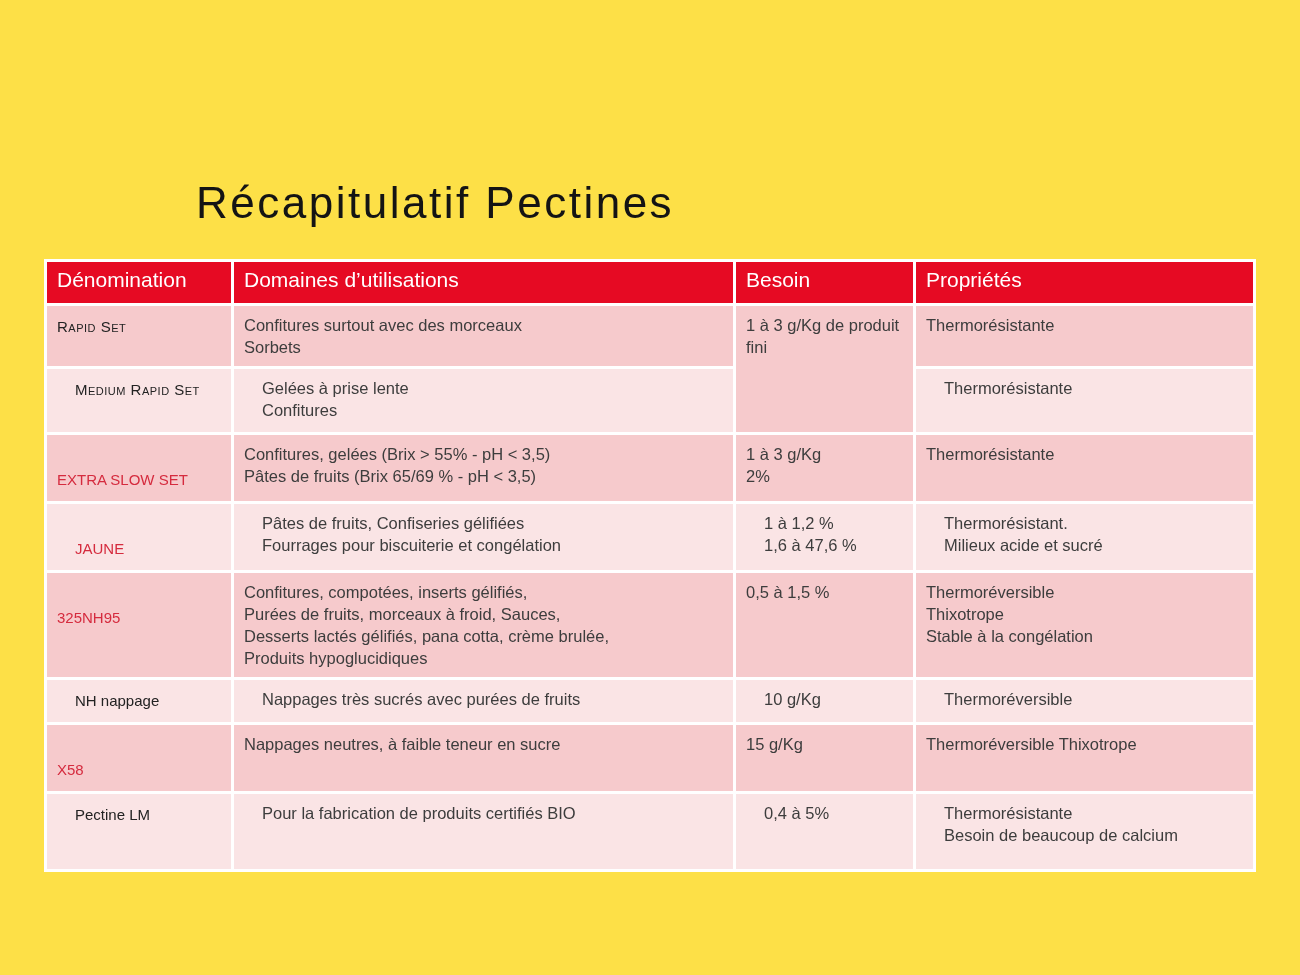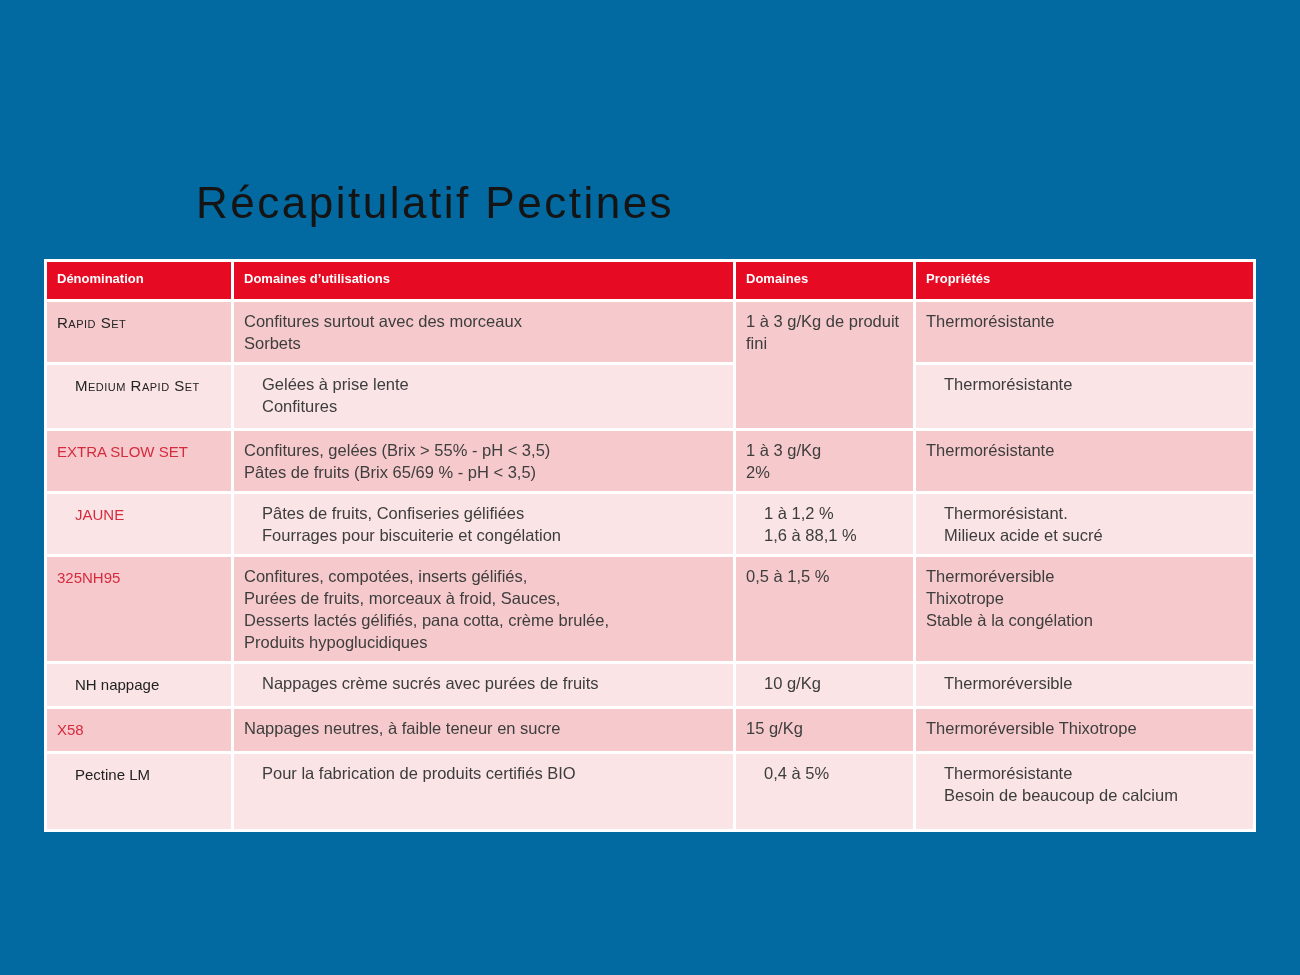--- a/index.html
+++ b/index.html
@@ -6,40 +6,40 @@
     --header-bg:#E60A23;
     --row-dark:#F6CACC;
     --row-light:#FAE4E5;
     --red-text:#D52B3E;
     --body-text:#3d3d3d;
     --denom-text:#222222;
   }
   *{margin:0;padding:0;box-sizing:border-box;}
   html,body{width:1300px;height:975px;background:#ffffff;overflow:hidden;
     font-family:"Liberation Sans",sans-serif;}
-  .page{position:relative;width:1300px;height:975px;background:#0369a1;}
+  .page{position:relative;width:1300px;height:975px;background:#fde047;}
 
   .title{
     position:absolute;left:196px;top:178px;
     font-size:44px;letter-spacing:2.5px;color:#141414;font-weight:400;
   }
 
   table.pectines{
     position:absolute;left:44px;top:259px;
     border-collapse:separate;border-spacing:3px;
     table-layout:fixed;width:1212px;background:#ffffff;
   }
   col.c1{width:184px}
   col.c2{width:499px}
   col.c3{width:177px}
   col.c4{width:337px}
 
   thead th{
-    background:var(--header-bg);color:#ffffff;font-weight:700;
-    font-size:13px;text-align:left;vertical-align:middle;
+    background:var(--header-bg);color:#ffffff;font-weight:400;
+    font-size:21px;text-align:left;vertical-align:middle;
     padding:6px 10px 11px 10px;height:37px;
   }
   tbody td{
     vertical-align:top;padding:8px 10px;font-size:16.5px;line-height:22px;
     color:var(--body-text);
   }
   tbody tr.dark td{background:var(--row-dark);}
   tbody tr.light td{background:var(--row-light);padding-left:28px;}
 
   tbody tr:nth-child(1) td{height:59px}
@@ -47,41 +47,41 @@
   tbody tr:nth-child(3) td{height:57px}
   tbody tr:nth-child(4) td{height:55px}
   tbody tr:nth-child(5) td{height:99px}
   tbody tr:nth-child(6) td{height:40px}
   tbody tr:nth-child(7) td{height:34px}
   tbody tr:nth-child(8) td{height:75px}
 
   .denom{font-size:15px;line-height:26px;color:var(--denom-text);}
   .denom.smallcaps{font-variant:small-caps;letter-spacing:0.5px;}
   .denom.caps{text-transform:uppercase;}
-  .denom.red{color:var(--red-text);}
+  .denom.red{color:var(--red-text);margin-top:24px;}
 </style>
 </head>
 <body>
 
 <div class="page">
 
   <h1 class="title">Récapitulatif Pectines</h1>
 
   <table class="pectines">
     <colgroup>
       <col class="c1">
         <col class="c2">
         <col class="c3">
         <col class="c4">
     </colgroup>
     <thead>
       <tr>
         <th>Dénomination</th>
         <th>Domaines d’utilisations</th>
-        <th>Domaines</th>
+        <th>Besoin</th>
         <th>Propriétés</th>
       </tr>
     </thead>
     <tbody>
         <tr class="dark">
           <td>
             <div class="denom smallcaps black">Rapid Set</div>
           </td>
           <td>
             <div>Confitures surtout avec des morceaux</div>
@@ -125,21 +125,21 @@
         <tr class="light">
           <td>
             <div class="denom caps red">JAUNE</div>
           </td>
           <td>
             <div>Pâtes de fruits, Confiseries gélifiées</div>
             <div>Fourrages pour biscuiterie et congélation</div>
           </td>
           <td>
             <div>1 à 1,2 %</div>
-            <div>1,6 à 88,1 %</div>
+            <div>1,6 à 47,6 %</div>
           </td>
           <td>
             <div class="red">Thermorésistant.</div>
             <div>Milieux acide et sucré</div>
           </td>
         </tr>
         <tr class="dark">
           <td>
             <div class="denom normal red">325NH95</div>
           </td>
@@ -156,21 +156,21 @@
             <div class="red">Thermoréversible</div>
             <div class="red">Thixotrope</div>
             <div>Stable à la congélation</div>
           </td>
         </tr>
         <tr class="light">
           <td>
             <div class="denom normal black">NH nappage</div>
           </td>
           <td>
-            <div>Nappages crème sucrés avec purées de fruits</div>
+            <div>Nappages très sucrés avec purées de fruits</div>
           </td>
           <td>
             <div>10 g/Kg</div>
           </td>
           <td>
             <div class="red">Thermoréversible</div>
           </td>
         </tr>
         <tr class="dark">
           <td>

